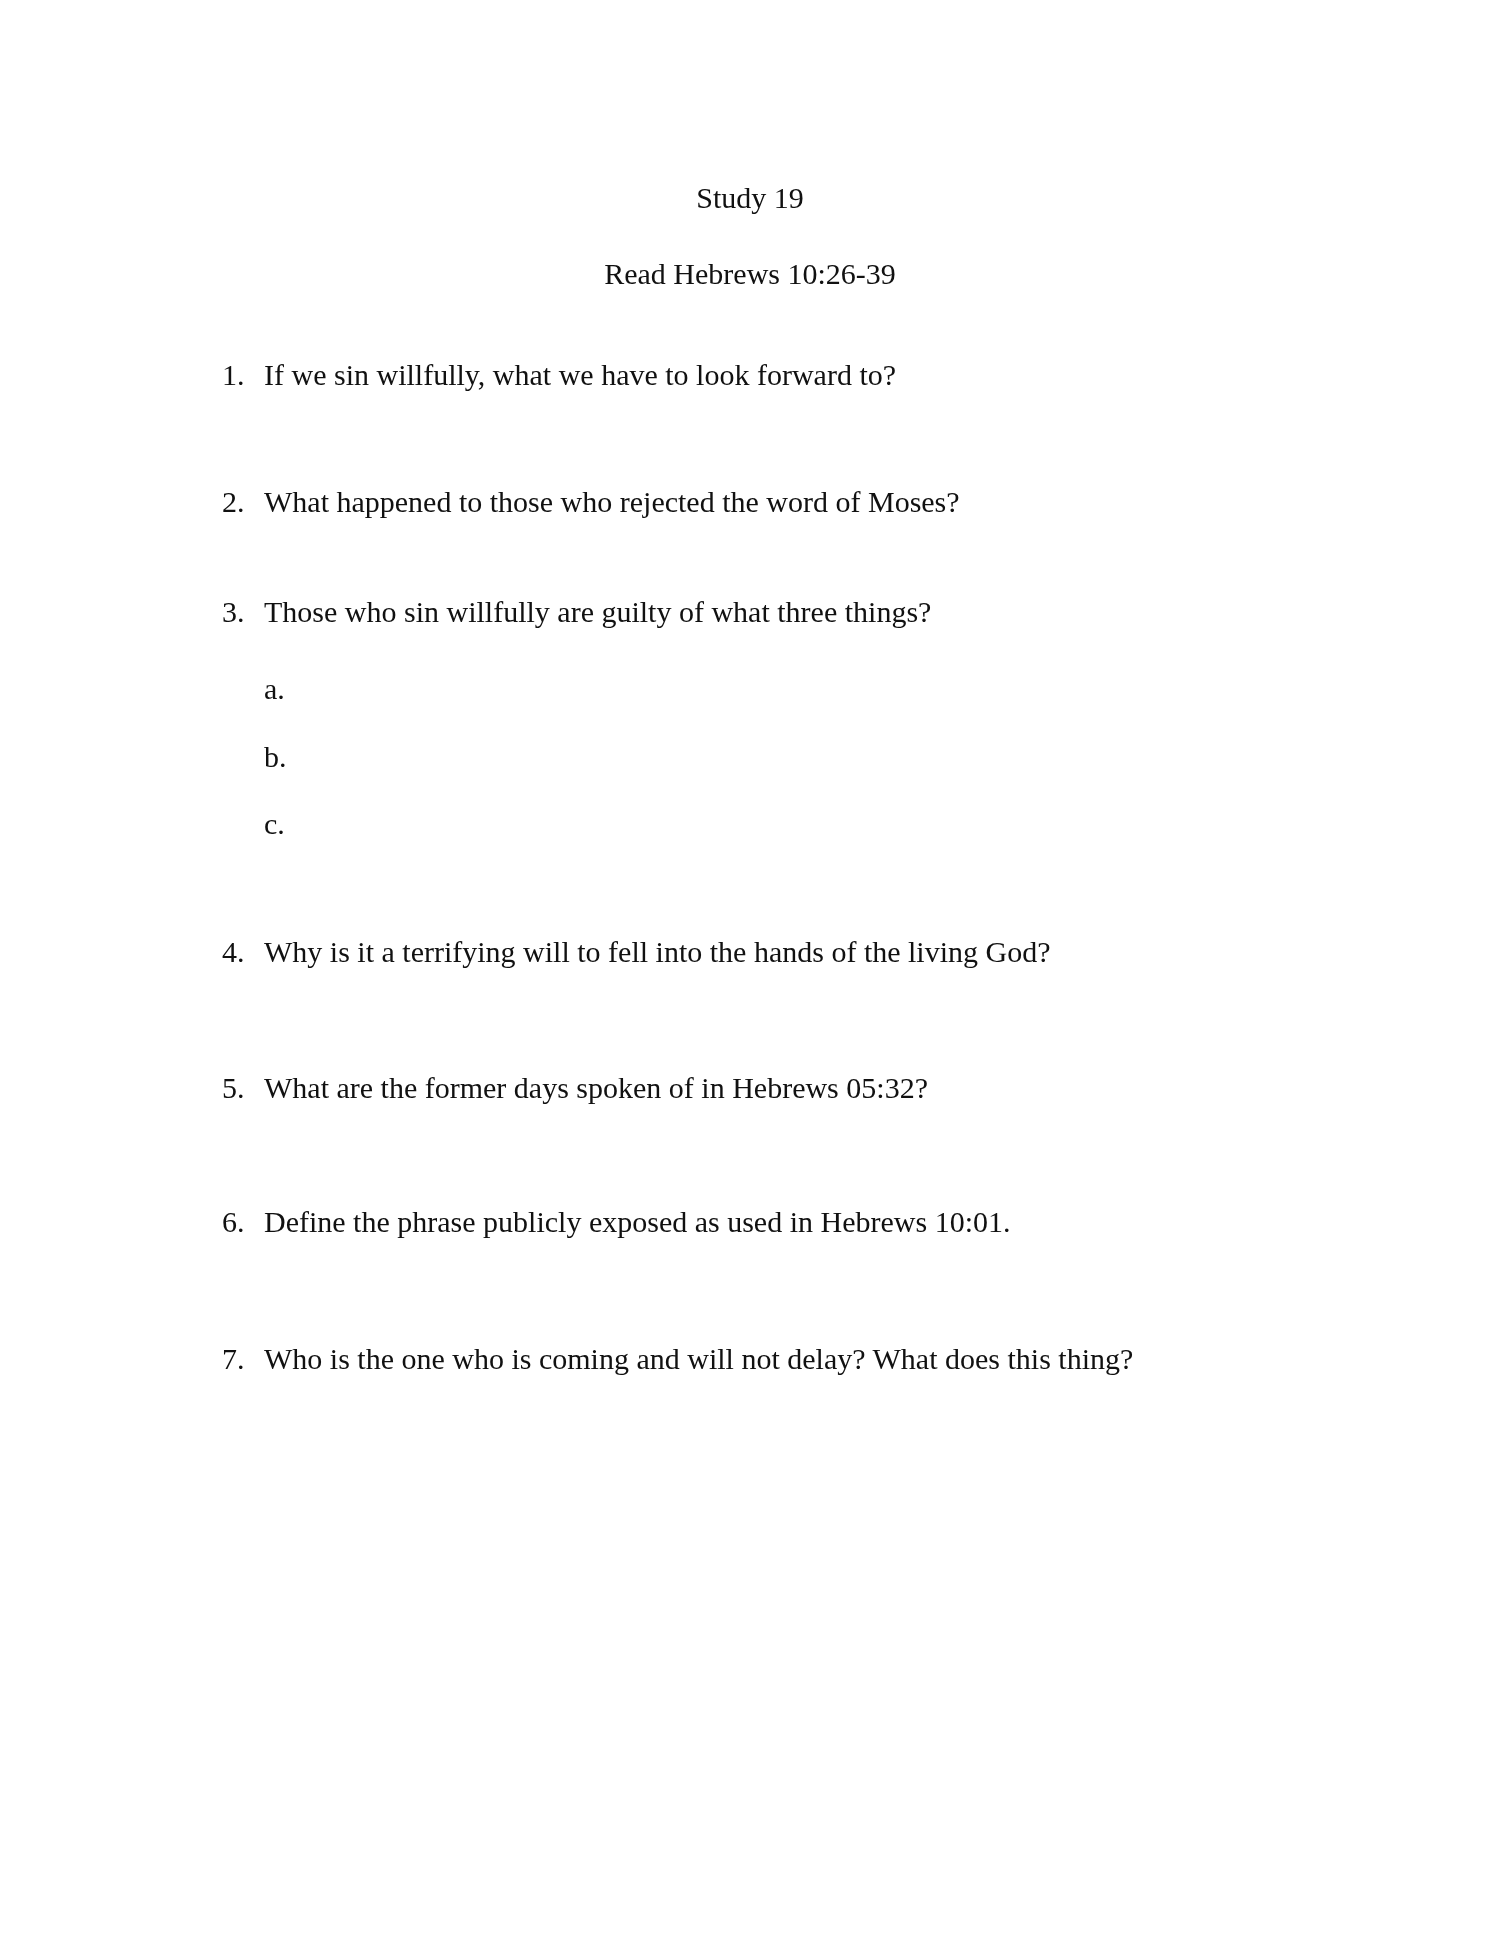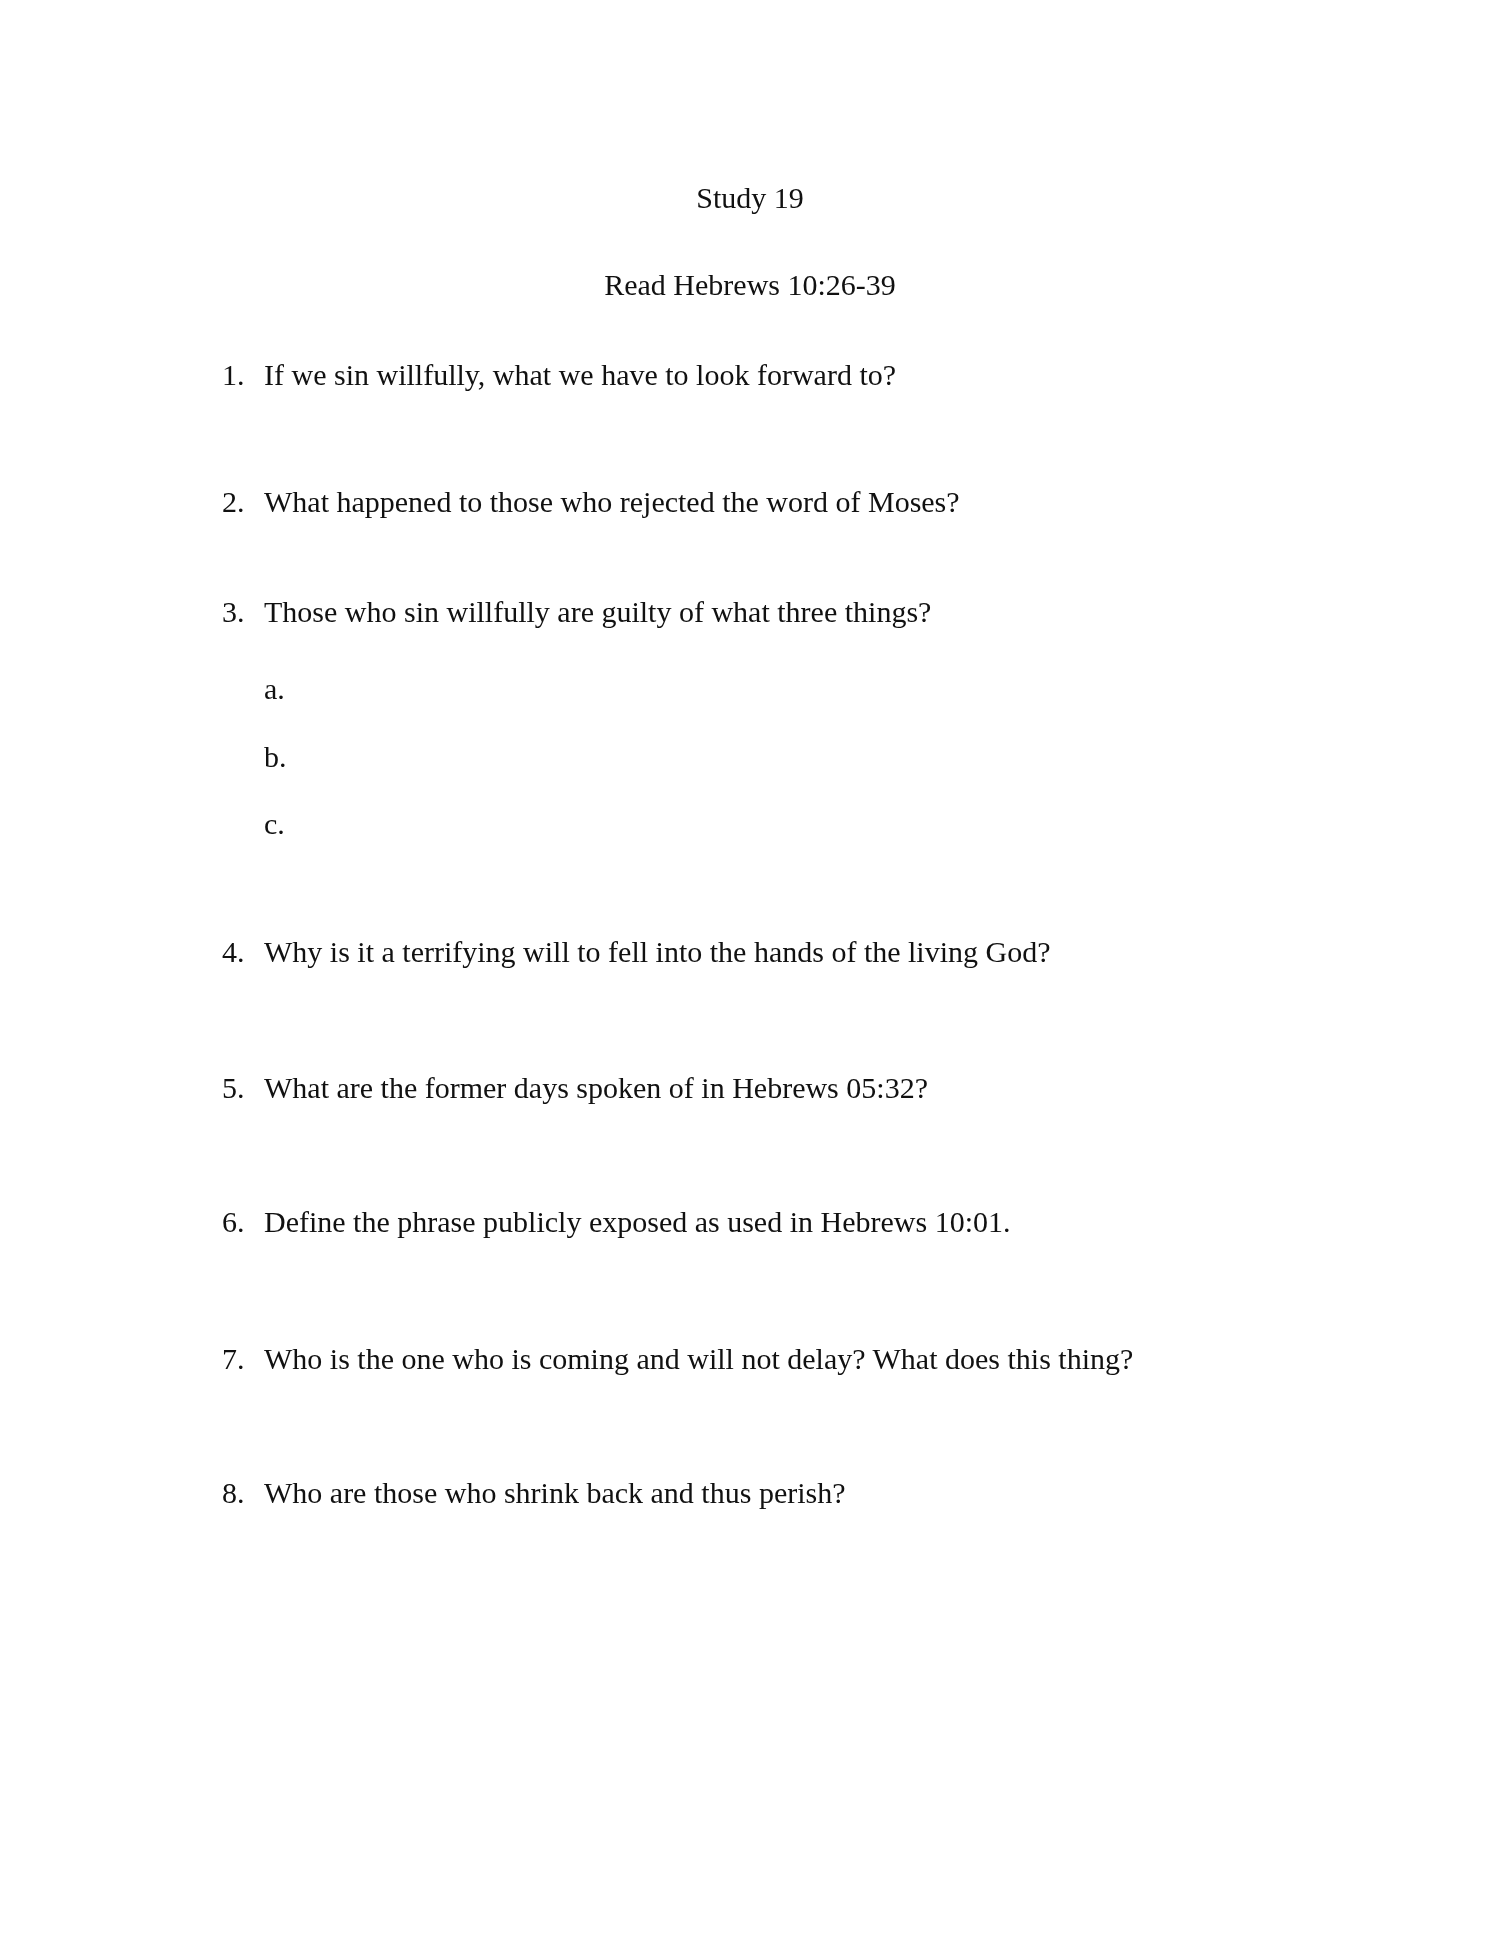--- a/index.html
+++ b/index.html
@@ -47,21 +47,21 @@
     white-space: nowrap;
   }
 </style>
 </head>
 <body>
 
 <div class="page">
 
   <div class="centered" style="top:180px">Study 19</div>
 
-  <div class="centered" style="top:267px">Read Hebrews 10:26-39</div>
+  <div class="centered" style="top:256px">Read Hebrews 10:26-39</div>
 
   <div class="question" style="top:333px">
     <span class="qnum">1.</span><span>If we sin willfully, what we have to look forward to?</span>
   </div>
 
   <div class="question" style="top:460px">
     <span class="qnum">2.</span><span>What happened to those who rejected the word of Moses?</span>
   </div>
 
   <div class="question" style="top:570px">
@@ -89,17 +89,14 @@
   </div>
 
   <div class="question" style="top:1180px">
     <span class="qnum">6.</span><span>Define the phrase publicly exposed as used in Hebrews 10:01.</span>
   </div>
 
   <div class="question" style="top:1317px">
     <span class="qnum">7.</span><span>Who is the one who is coming and will not delay? What does this thing?</span>
   </div>
 
-  <div class="question" style="top:1451px">
-    <span class="qnum">8.</span><span>Who are those who shrink back and thus perish?</span>
-  </div>
 
 </div>
 
 </body></html>

